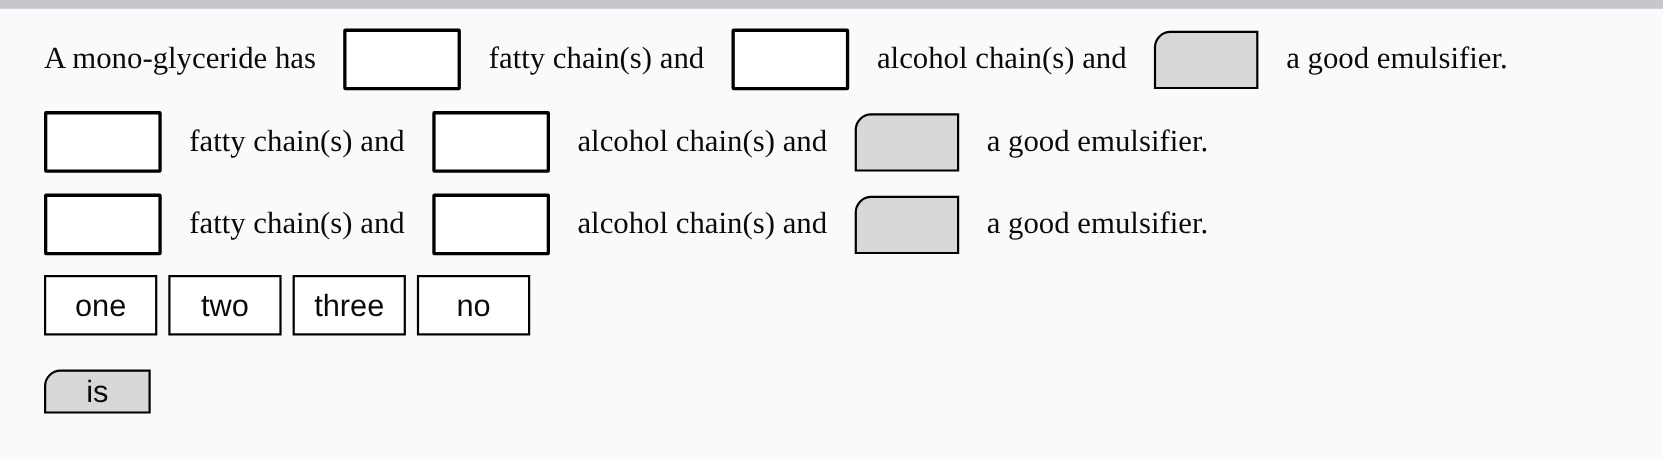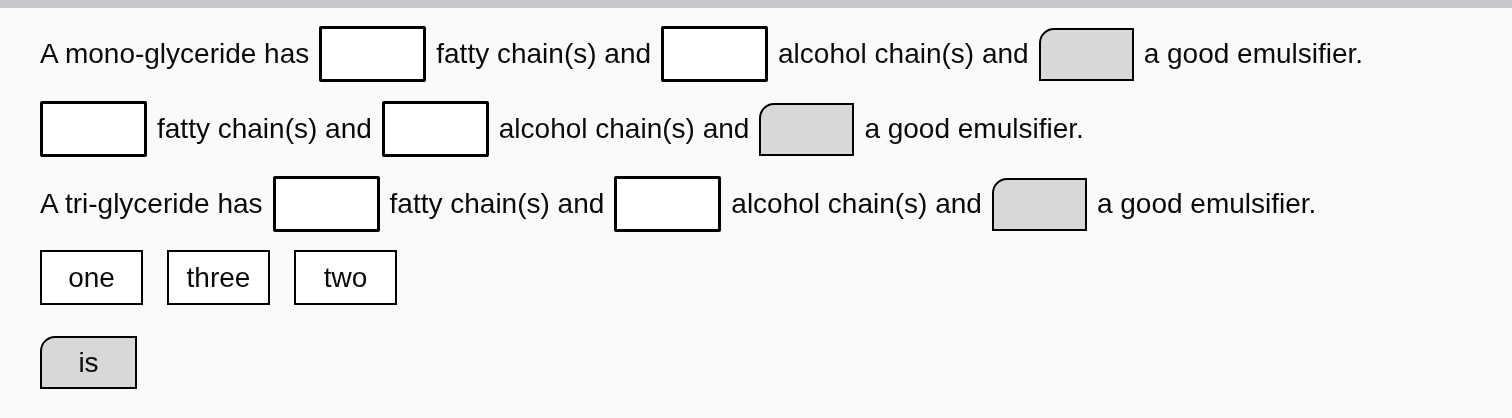--- a/index.html
+++ b/index.html
@@ -23,24 +23,25 @@
     background: var(--top-bar, #c5c7cb);
   }
 
   .content {
     padding: 17px 0 0 40px;
   }
 
   .sentence-row {
     display: flex;
     align-items: center;
-    gap: 10px;
+    gap: 25px;
     height: 58px;
     margin-bottom: 17px;
     white-space: nowrap;
+    font-family: Liberation Serif, serif;
   }
 
   .sentence-text {
     display: inline-block;
   }
 
   .blank {
     display: inline-block;
     width: 107px;
     height: 56px;
@@ -56,21 +57,21 @@
     height: 53px;
     background: var(--gray-bg, #d8d8d8);
     border: 2.5px solid var(--border, #000000);
     border-top-left-radius: 15px;
     flex: 0 0 auto;
   }
 
   .chip-row {
     display: flex;
     align-items: center;
-    gap: 24px;
+    gap: 10px;
   }
 
   .chip-row--numbers {
     margin-top: 2px;
   }
 
   .chip-row--verbs {
     margin-top: 31px;
   }
 
@@ -84,21 +85,21 @@
   }
 
   .chip--white {
     width: 103px;
     height: 55px;
     background: var(--blank-bg, #ffffff);
   }
 
   .chip--gray {
     width: 97px;
-    height: 53px;
+    height: 40px;
     background: var(--gray-bg, #d8d8d8);
     border-top-left-radius: 15px;
   }
 </style>
 </head>
 <body>
 
 <div class="top-bar"></div>
 
 <div class="content">
@@ -116,32 +117,32 @@
   <div class="sentence-row">
     <span class="blank"></span>
     <span class="sentence-text">fatty chain(s) and</span>
     <span class="blank"></span>
     <span class="sentence-text">alcohol chain(s) and</span>
     <span class="drop-gray"></span>
     <span class="sentence-text">a good emulsifier.</span>
   </div>
 
   <div class="sentence-row">
-    <span class="sentence-text">A tri-glyceride has</span>
     <span class="blank"></span>
     <span class="sentence-text">fatty chain(s) and</span>
     <span class="blank"></span>
     <span class="sentence-text">alcohol chain(s) and</span>
     <span class="drop-gray"></span>
     <span class="sentence-text">a good emulsifier.</span>
   </div>
 
   <div class="chip-row chip-row--numbers">
     <div class="chip chip--white">one</div>
+    <div class="chip chip--white">two</div>
     <div class="chip chip--white">three</div>
-    <div class="chip chip--white">two</div>
+    <div class="chip chip--white">no</div>
   </div>
 
   <div class="chip-row chip-row--verbs">
     <div class="chip chip--gray">is</div>
   </div>
 
 </div>
 
 </body></html>

